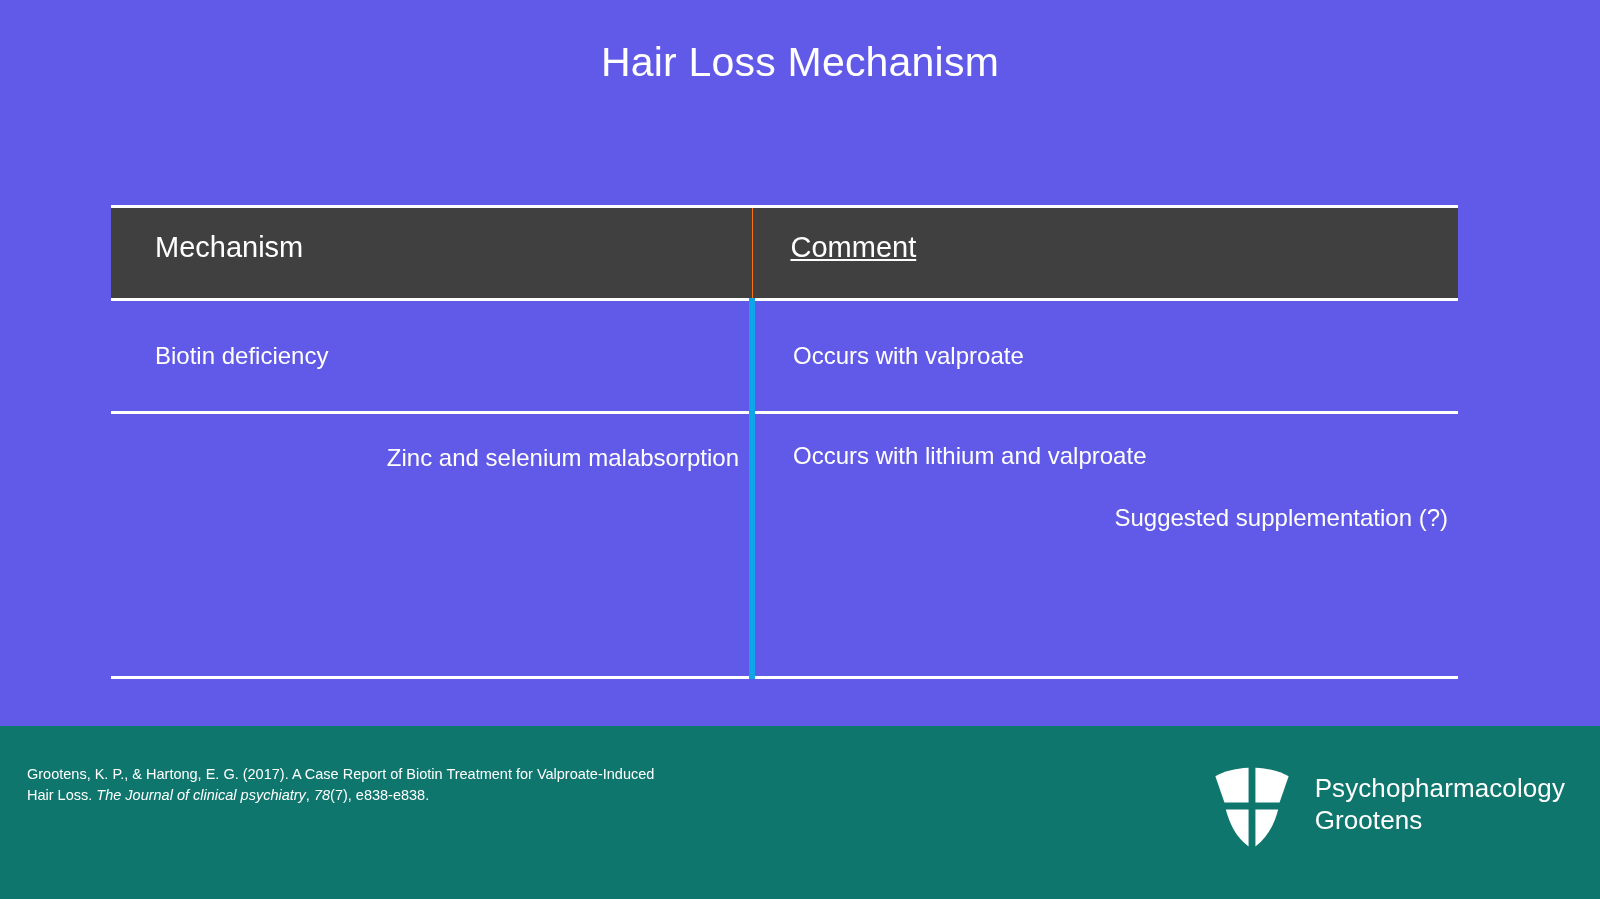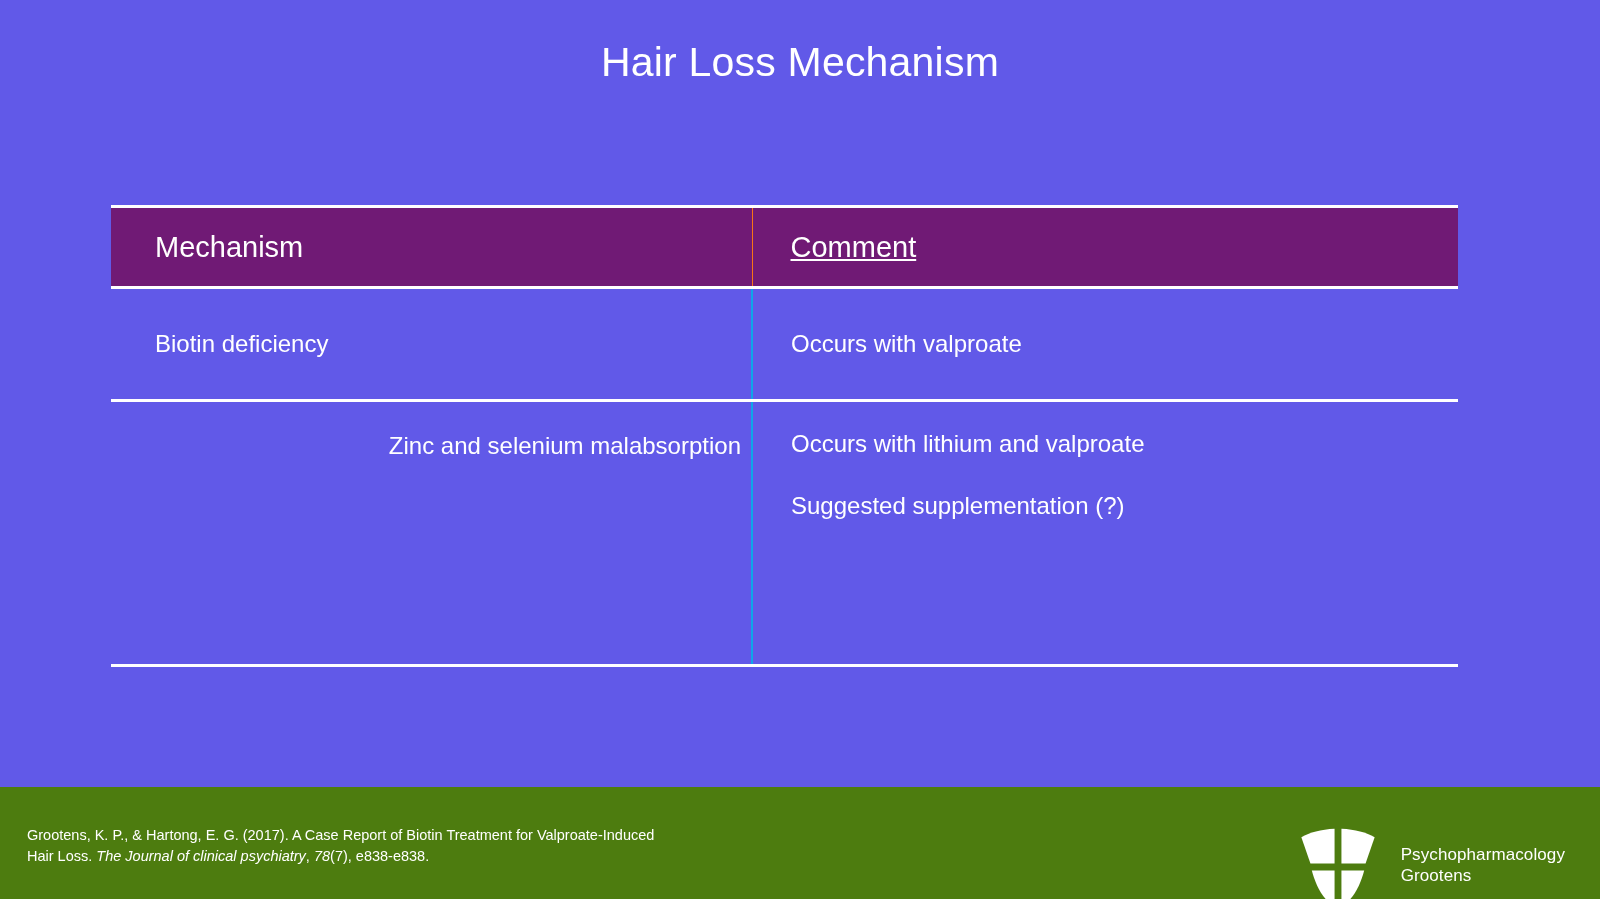--- a/index.html
+++ b/index.html
@@ -49,58 +49,58 @@
   table.data-table td {
     color: #ffffff;
     font-family: "Liberation Sans", sans-serif;
     vertical-align: middle;
     text-align: left;
     font-weight: 400;
   }
 
   
   tr.header-row th {
-    background: #701a75;
+    background: #404040;
     border-top: 3px solid #ffffff;
     border-bottom: 3px solid #ffffff;
     font-size: 29px;
     height: 78px;
-    padding: 0 0 0 44px;
+    padding: 0 0 12px 44px;
   }
   tr.header-row th.th-comment {
     padding-left: 38px;
     border-left: 1px solid #f97316;
     text-decoration: underline;
   }
 
   
   tr.body-row td {
     border-bottom: 3px solid #ffffff;
     font-size: 24px;
     padding: 0 10px 0 44px;
   }
   tr.body-row td.cell-comment {
-    border-left: 2px solid #0ea5e9;
+    border-left: 6px solid #0ea5e9;
     padding-left: 38px;
   }
   tr.row-1 td { height: 110px; }
   tr.row-2 td { height: 232px; vertical-align: top; padding-top: 28px; }
 
   .comment-line { display: block; }
-  .comment-line + .comment-line { margin-top: 34px; }
+  .comment-line + .comment-line { margin-top: 34px; text-align: right; }
   tr.row-2 td.cell-mechanism { padding-top: 30px; text-align: right; }
 
   
   .footer-bar {
     position: absolute;
     left: 0;
     bottom: 0;
     width: 1600px;
-    height: 112px;
-    background: #4d7c0f;
+    height: 173px;
+    background: #0f766e;
   }
   .citation {
     position: absolute;
     left: 27px;
     top: 38px;
     width: 760px;
     color: #ffffff;
     font-family: "Liberation Sans", sans-serif;
     font-size: 14.5px;
     line-height: 1.42;
@@ -118,21 +118,21 @@
   }
   .logo-mark {
     width: 82px;
     height: 86px;
     flex: 0 0 auto;
     display: block;
   }
   .logo-text {
     color: #ffffff;
     font-family: "Liberation Sans", sans-serif;
-    font-size: 17px;
+    font-size: 26px;
     line-height: 1.22;
     font-weight: 400;
     letter-spacing: 0.1px;
   }
   .logo-text span { display: block; }
 </style>
 </head>
 <body>
 
 <div class="slide-title">Hair Loss Mechanism</div>

